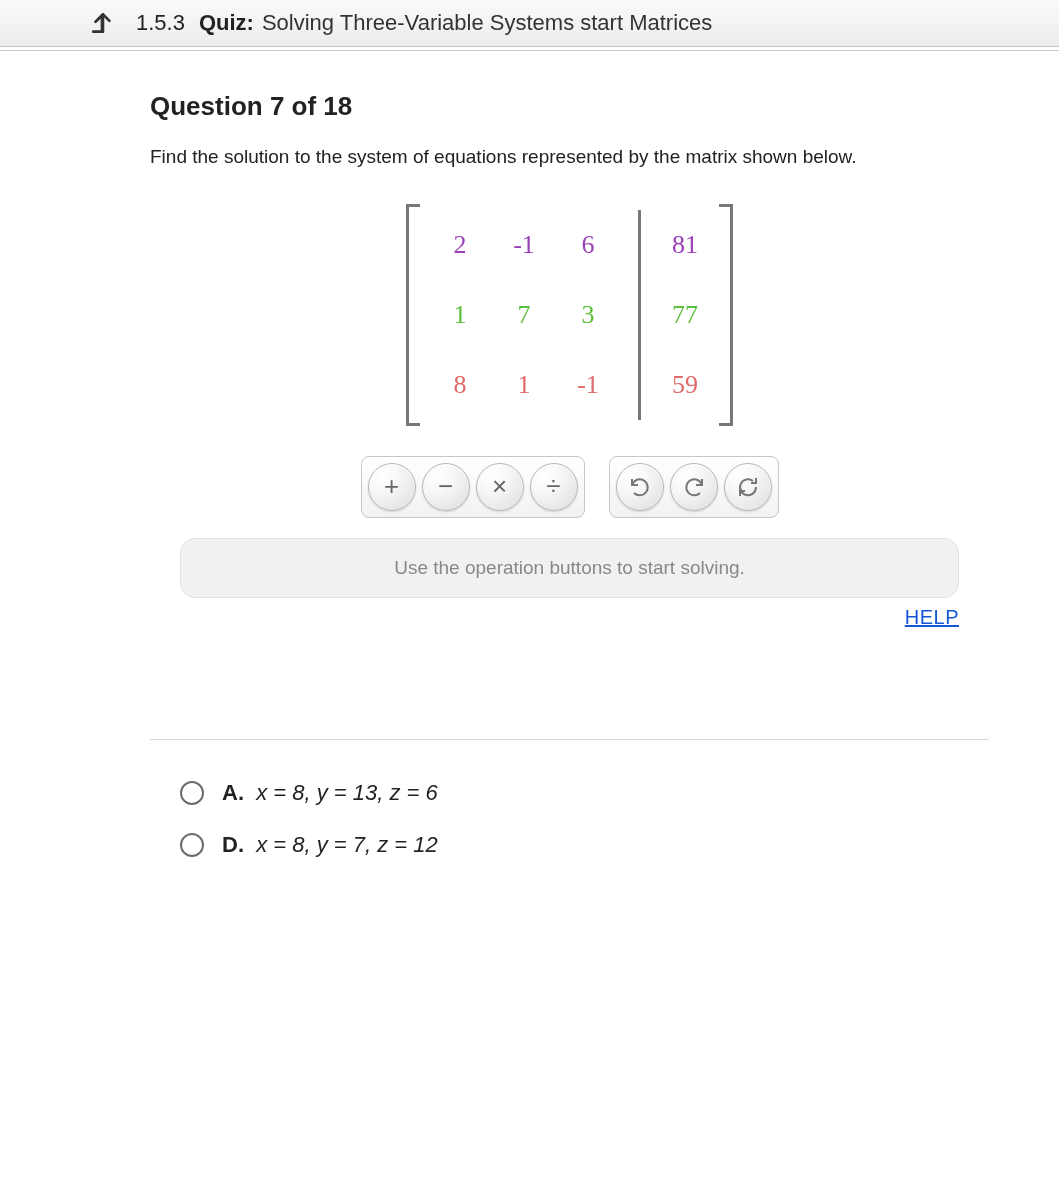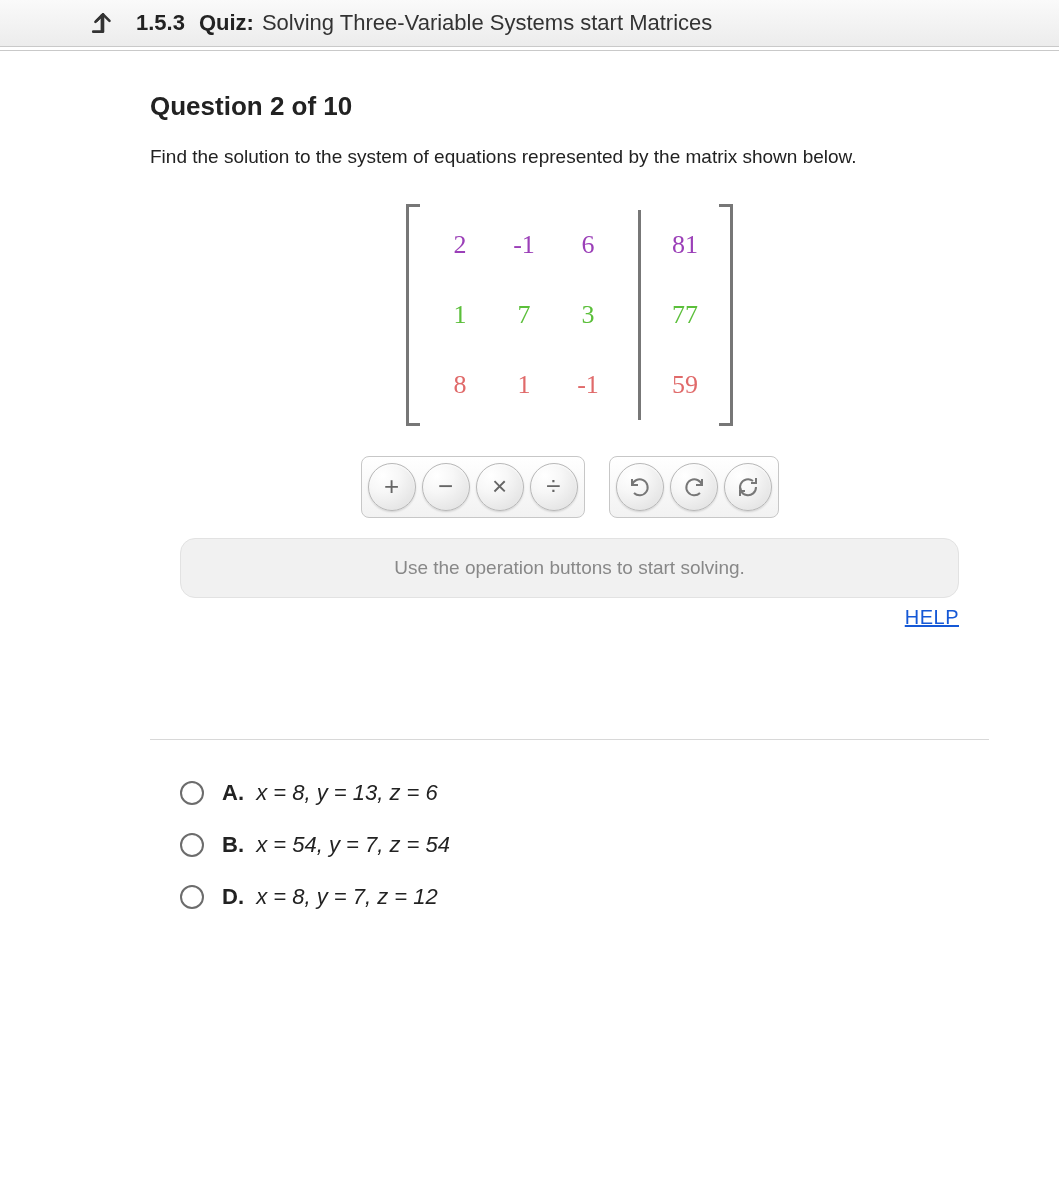--- a/index.html
+++ b/index.html
@@ -7,21 +7,21 @@
   .topbar {
     background: linear-gradient(#fafafa,#ececec);
     border-bottom: 1px solid #c9c9c9;
     padding: 10px 20px 10px 90px;
     display: flex;
     align-items: center;
     gap: 14px;
     font-size: 22px;
   }
   .topbar svg { width: 26px; height: 26px; stroke:#333; }
-  .topbar .num { font-weight: 700; }
+  .topbar .num { font-weight: 400; }
   .topbar .quiz { font-weight: 700; }
   .topbar .title { font-weight: 400; color:#333; }
   .thinrule { height:1px; background:#c9c9c9; margin-top:3px;}
   .page { padding: 40px 0 60px 0; margin: 0 auto; width: 1059px; }
   .content { margin-left: 150px; margin-right: 70px; }
   .qnum { font-size: 26px; font-weight: 700; margin-bottom: 22px; }
   .prompt { font-size: 19px; line-height: 1.35; margin-bottom: 34px; color:#222;}
   .matrix-area { display:flex; justify-content:center; margin-bottom:30px;}
   .matrix { display:flex; align-items:stretch; font-family: "Times New Roman", serif; font-size:26px; }
   .bracket { width:14px; position:relative; }
@@ -72,21 +72,21 @@
     </svg>
   </span>
   <span class="num">1.5.3</span>
   <span class="quiz">Quiz:</span>
   <span class="title" style="margin-left:-6px;">Solving Three-Variable Systems start Matrices</span>
 </div>
 <div class="thinrule"></div>
 
 <div class="page">
   <div class="content">
-    <div class="qnum">Question 2 of 10</div>
+    <div class="qnum">Question 7 of 18</div>
     <div class="prompt">Find the solution to the system of equations represented by the matrix shown below.</div>
 
     <div class="matrix-area">
       <div class="matrix">
         <div class="bracket bracket-left">
             <div class="btm"></div>
           </div>
         <div class="mgrid">
           <span class="row1">2</span>
           <span class="row1">-1</span>
@@ -149,24 +149,19 @@
     <hr class="sep">
 
     <div class="choices">
       <div class="choice">
         <div class="radio"></div>
         <div><span class="lbl">A.</span>
              <span class="eq">x = 8, y = 13, z = 6</span></div>
       </div>
       <div class="choice">
         <div class="radio"></div>
-        <div><span class="lbl">B.</span>
-             <span class="eq">x = 54, y = 7, z = 54</span></div>
-      </div>
-      <div class="choice">
-        <div class="radio"></div>
         <div><span class="lbl">D.</span>
              <span class="eq">x = 8, y = 7, z = 12</span></div>
       </div>
     </div>
 
   </div>
 </div>
 
 </body></html>

